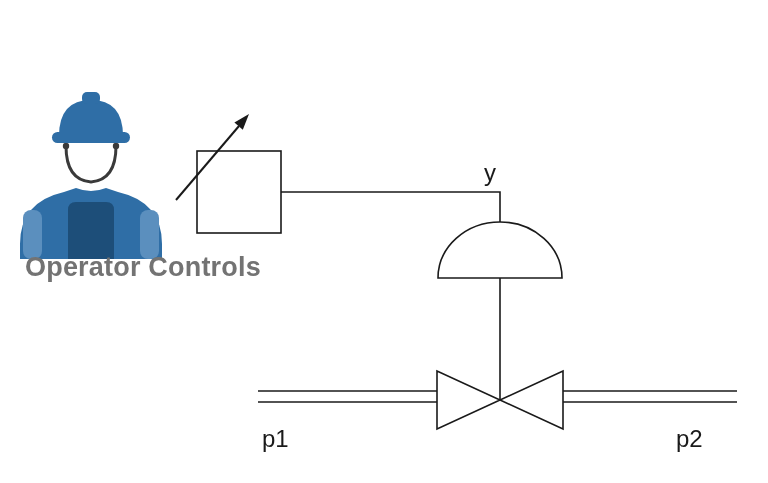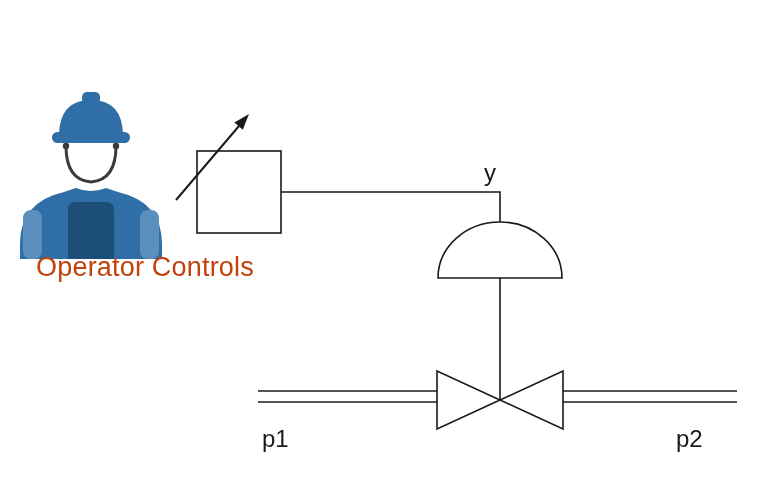--- a/index.html
+++ b/index.html
@@ -24,25 +24,25 @@
   }
   .schematic-svg {
     position: absolute;
     left: 0;
     top: 0;
     width: 768px;
     height: 483px;
   }
   .operator-title {
     position: absolute;
-    left: 36px;
+    left: 25px;
     top: 252px;
     font-size: 27px;
-    font-weight: 400;
-    color: #c2410c;
+    font-weight: 700;
+    color: #737373;
     letter-spacing: 0.2px;
     white-space: nowrap;
   }
   
   .ln   { fill: none; stroke-width: 1.6; }
   .ln2  { fill: none; stroke-width: 2; }
   .shape{ fill: #ffffff; stroke-width: 1.6; }
   .lbl  { font-family: "Liberation Sans", sans-serif; font-size: 24px; fill: #1a1a1a; stroke: none; }
   .strap{ fill: none; stroke-width: 3; stroke-linecap: round; }
 </style>

